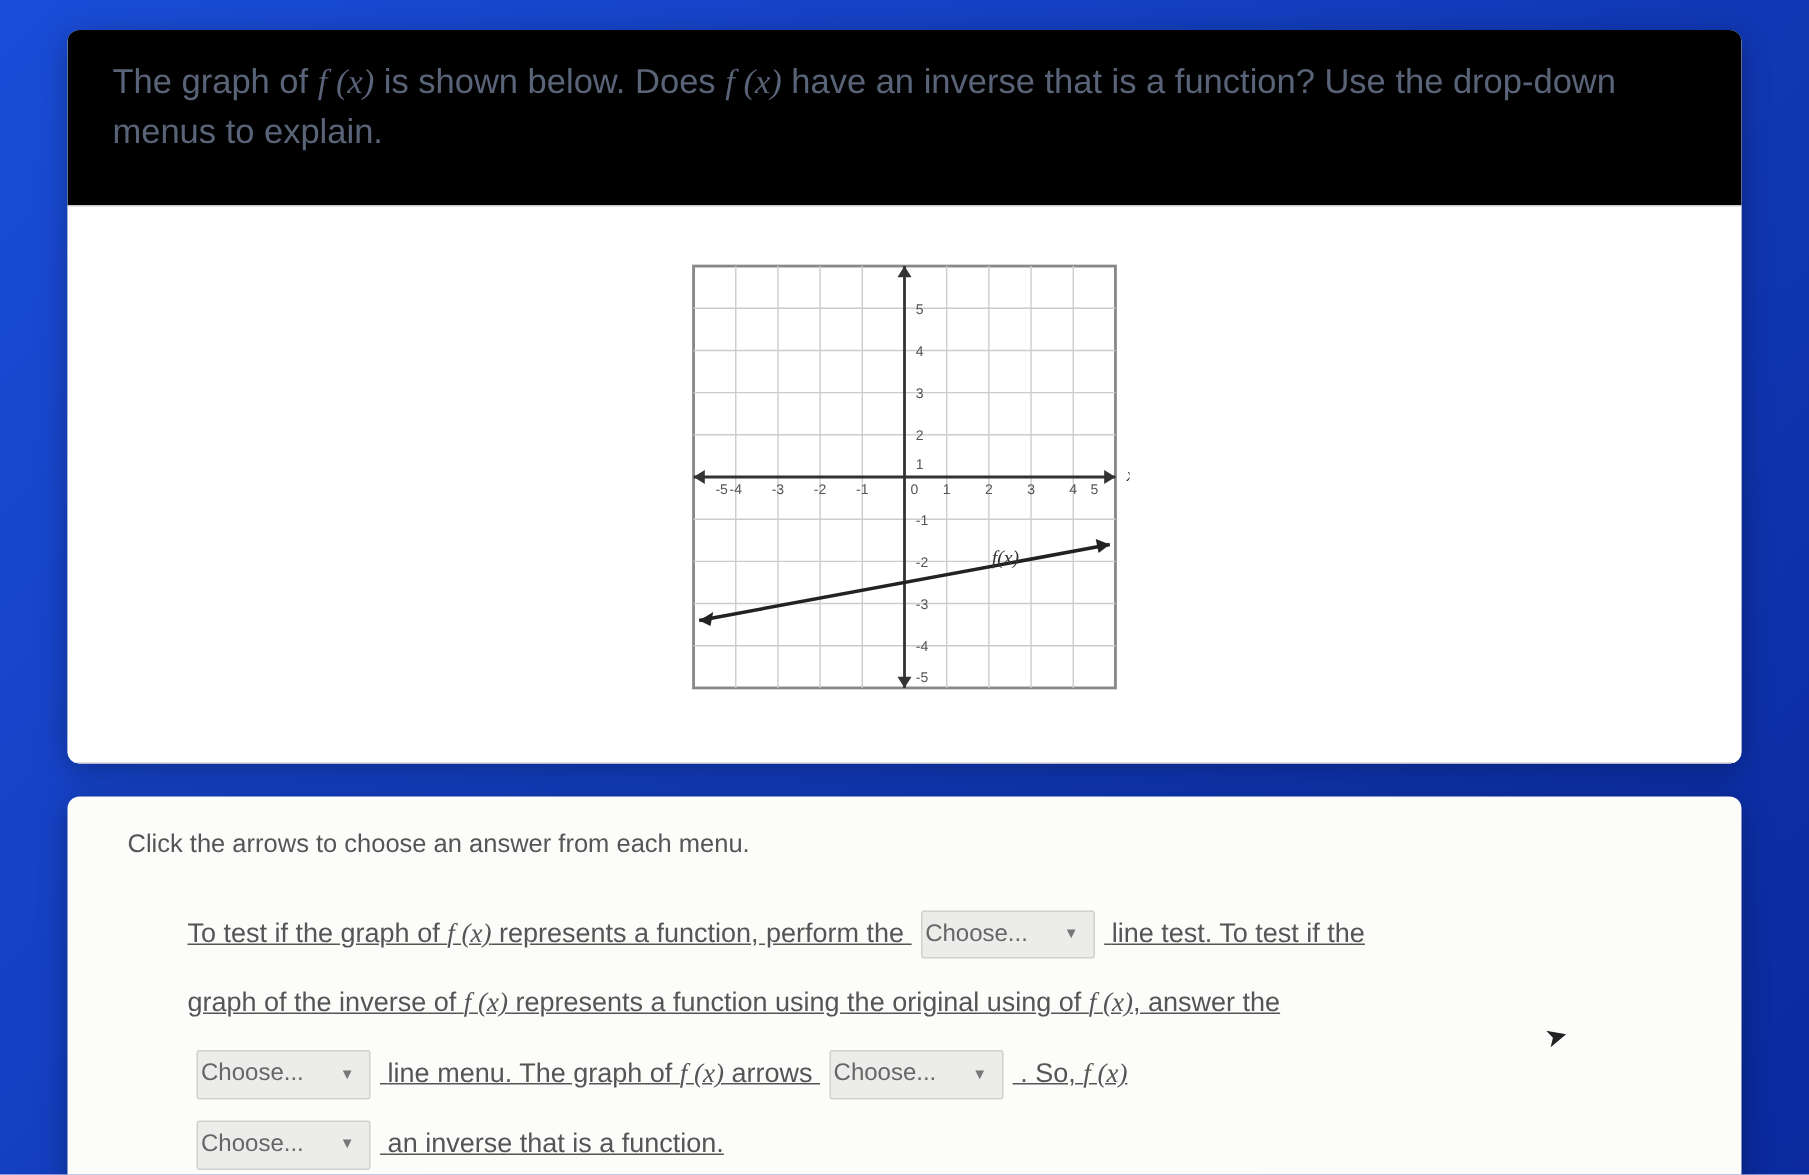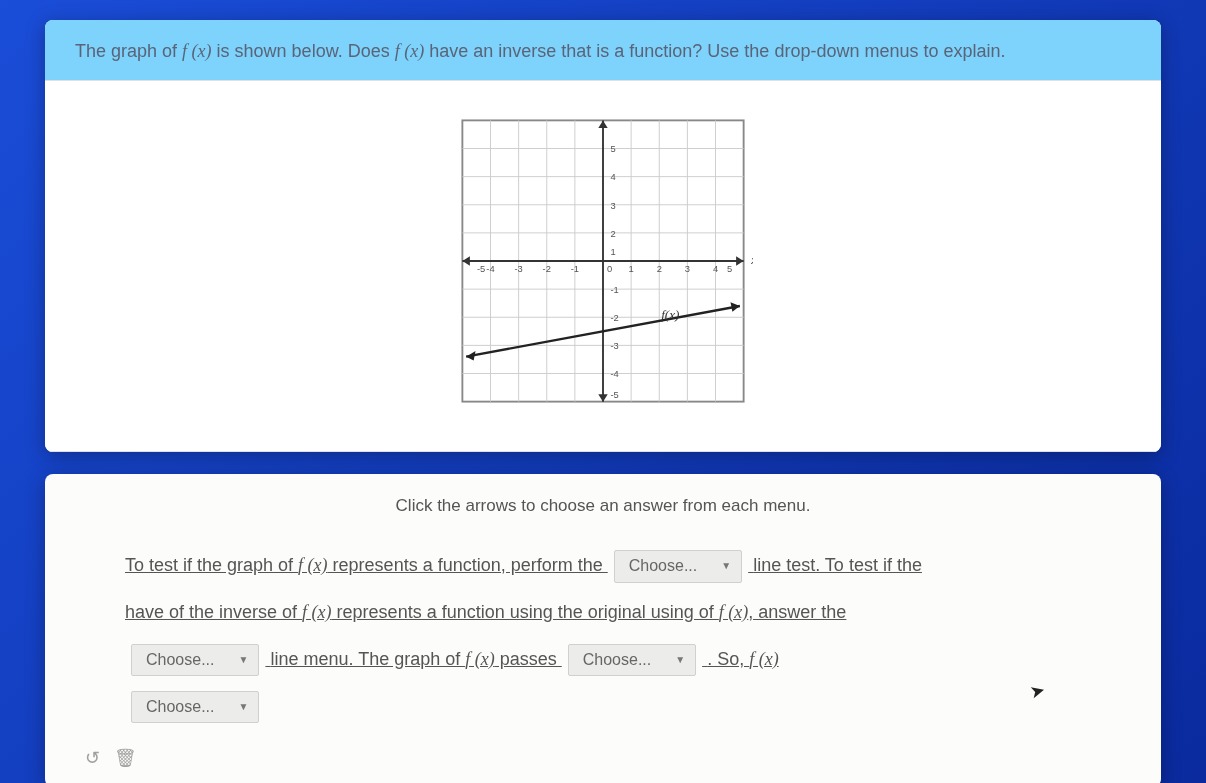--- a/index.html
+++ b/index.html
@@ -11,24 +11,24 @@
     padding: 20px 45px;
     overflow: hidden;
   }
   .card {
     background: #f7f7f5;
     border-radius: 8px;
     box-shadow: 0 4px 20px rgba(0,0,0,0.3);
     overflow: hidden;
   }
   .question-header {
-    background: #7dd3fc;
-    padding: 18px 30px 16px 30px;
+    background: #000000;
+    padding: 18px 30px 32px 30px;
     color: #5a6478;
-    font-size: 18px;
+    font-size: 23px;
     line-height: 1.45;
   }
   .graph-area {
     background: #fff;
     padding: 30px 0 40px 0;
     display: flex;
     justify-content: center;
     align-items: center;
     border-top: 1px solid #e0e0e0;
     border-bottom: 1px solid #e0e0e0;
@@ -42,35 +42,34 @@
     border-radius: 8px;
     box-shadow: 0 4px 20px rgba(0,0,0,0.3);
     margin-top: 22px;
     padding: 22px 40px 18px 40px;
     color: #5a5a5a;
   }
   .instruction {
     font-size: 17px;
     color: #555;
     margin-bottom: 26px;
-    text-align: center;
   }
   .answer-body {
     font-size: 18px;
     line-height: 2.6;
     color: #555;
     padding: 0 30px 0 40px;
     text-decoration: underline;
   }
   .dropdown {
     display: inline-flex;
     align-items: center;
     background: #ececea;
     border: 1px solid #d0d0ce;
-    padding: 4px 10px 4px 14px;
+    padding: 4px 10px 4px 2px;
     border-radius: 2px;
     font-size: 16px;
     color: #666;
     cursor: pointer;
     margin: 0 6px;
     line-height: 1.4;
     vertical-align: middle;
     text-align: right;
   }
   .dropdown .caret {
@@ -178,35 +177,36 @@
 
 <div class="answer-card">
   <div class="instruction">Click the arrows to choose an answer from each menu.</div>
   <div class="answer-body">
     <span>To test if the graph of </span><span class="math">f (x)</span><span> represents a function, perform the </span>
     <span class="dropdown">
         <span>Choose...</span>
         <span class="caret">▼</span>
       </span>
     <span> line test. To test if the</span><br>
-    <span>have of the inverse of </span><span class="math">f (x)</span><span> represents a function using the original using of </span><span class="math">f (x)</span><span>, answer the</span><br>
-    <span class="dropdown">
-        <span>Choose...</span>
-        <span class="caret">▼</span>
-      </span>
-    <span> line menu. The graph of </span><span class="math">f (x)</span><span> passes </span>
+    <span>graph of the inverse of </span><span class="math">f (x)</span><span> represents a function using the original using of </span><span class="math">f (x)</span><span>, answer the</span><br>
+    <span class="dropdown">
+        <span>Choose...</span>
+        <span class="caret">▼</span>
+      </span>
+    <span> line menu. The graph of </span><span class="math">f (x)</span><span> arrows </span>
     <span class="dropdown">
         <span>Choose...</span>
         <span class="caret">▼</span>
       </span>
     <span> . So, </span><span class="math">f (x)</span><br>
     <span class="dropdown">
         <span>Choose...</span>
         <span class="caret">▼</span>
       </span>
+    <span> an inverse that is a function.</span>
   </div>
   <div class="footer-actions">
     <span>↺</span>
     <span>🗑</span>
   </div>
 </div>
 
 <div class="cursor">➤</div>
 
 </body></html>

